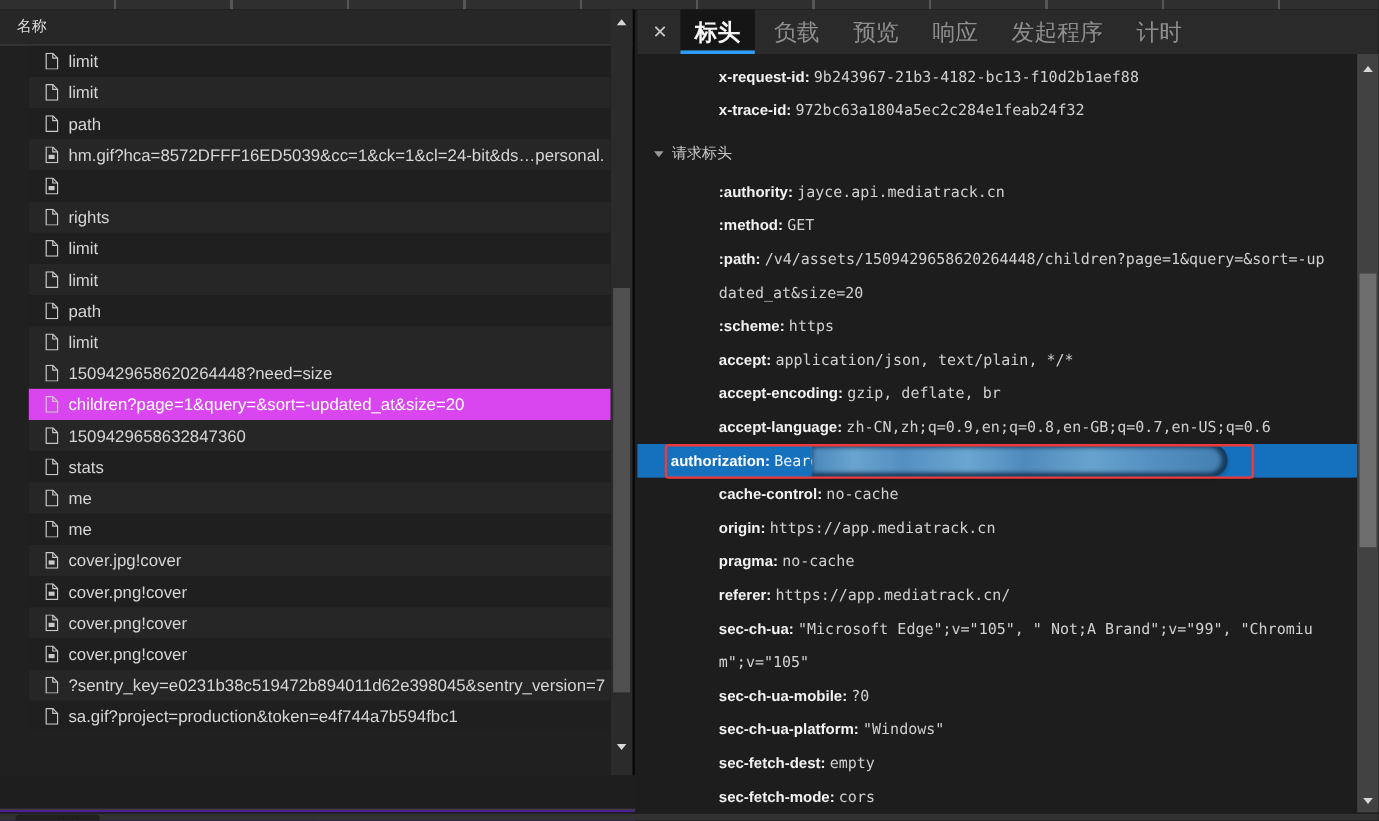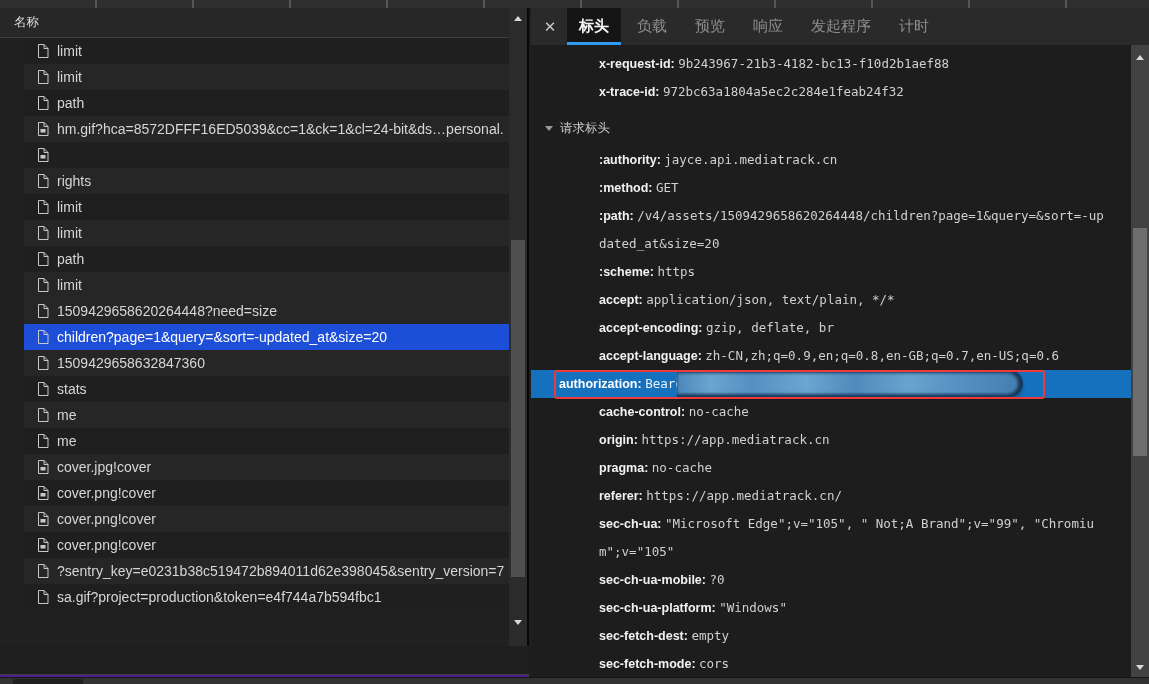--- a/index.html
+++ b/index.html
@@ -14,21 +14,21 @@
 
   
   .left-panel{position:absolute;left:0;top:8px;width:529px;height:638px;background:#202020;
     border-right:2px solid #070707;box-sizing:border-box;}
   .list-header{height:30px;background:#272727;border-bottom:1px solid #3e3e3e;
     display:flex;align-items:center;padding-left:14px;color:#dcdcdc;font-size:12.5px;box-sizing:border-box;}
   .request-list{position:absolute;top:30px;left:0;right:18px;bottom:0;overflow:hidden;}
   .row{height:26px;display:flex;align-items:center;padding-left:13px;gap:8px;
     color:#d6d6d6;font-size:14px;white-space:nowrap;overflow:hidden;background:#1f1f1f;margin-left:24px;}
   .row.alt{background:#262626;}
-  .row.selected{background:#1d4ed8;color:#ffffff;}
+  .row.selected{background:#d946ef;color:#ffffff;}
   .ficon{flex:0 0 auto;width:12px;height:14px;display:block;}
 
   
   .left-scrollbar{position:absolute;top:0;right:0;width:18px;bottom:0;background:#2b2b2b;}
   .left-scrollbar .thumb{position:absolute;left:2px;right:2px;top:232px;height:337px;background:#505050;}
   .sb-arrow{position:absolute;left:0;width:18px;height:16px;display:flex;align-items:center;justify-content:center;}
   .tri-up{width:0;height:0;border-left:4px solid transparent;border-right:4px solid transparent;border-bottom:5px solid #d8d8d8;}
   .tri-down{width:0;height:0;border-left:4px solid transparent;border-right:4px solid transparent;border-top:5px solid #d8d8d8;}
 
   
@@ -36,21 +36,21 @@
     border-top:1px solid #3f3f3f;border-right:1px solid #3f3f3f;box-sizing:border-box;
     display:flex;align-items:center;gap:32px;padding-left:14px;color:#c9c9c9;font-size:12.5px;}
   .bottom-strip{position:absolute;left:0;top:677px;width:1149px;height:7px;background:#323232;border-top:1px solid #161616;box-sizing:border-box;}
   .drawer-tab{position:absolute;left:13px;top:679px;width:70px;height:5px;background:#1f1f1f;border-radius:3px 3px 0 0;}
 
   
   .right-panel{position:absolute;left:531px;top:8px;width:618px;height:669px;background:#1d1d1d;}
   .tab-bar{height:37px;background:#2a2a2a;display:flex;align-items:stretch;}
   .close-btn{width:30px;margin-left:4px;display:flex;align-items:center;justify-content:center;
     color:#c8c8c8;font-size:15px;cursor:default;}
-  .tab{display:flex;align-items:center;padding:0 12px;margin:0 2px;color:#8f8f8f;font-size:15px;position:relative;}
+  .tab{display:flex;align-items:center;padding:0 12px;margin:0 2px;color:#8f8f8f;font-size:19px;position:relative;}
   .tab.active{background:#151515;color:#f5f5f5;font-weight:700;}
   .tab.active::after{content:"";position:absolute;left:0;right:0;bottom:0;height:3px;background:#2f9bf2;}
 
   .headers-content{position:absolute;top:37px;left:0;right:18px;bottom:0;overflow:hidden;
     padding:5px 22px 0 28px;font-size:12.5px;line-height:27px;color:#cfcfcf;}
   .hrow{word-break:break-all;margin-left:40px;}
   .hkey{font-weight:700;color:#f2f2f2;}
   .hval{font-family:"DejaVu Sans Mono",monospace;color:#d0d0d0;}
   .section-row{margin:9px 0 4px -14px;color:#c8c8c8;display:flex;align-items:center;font-size:12.5px;}
   .tri-disc{width:0;height:0;border-left:4px solid transparent;border-right:4px solid transparent;border-top:5px solid #9b9b9b;margin-right:7px;}

